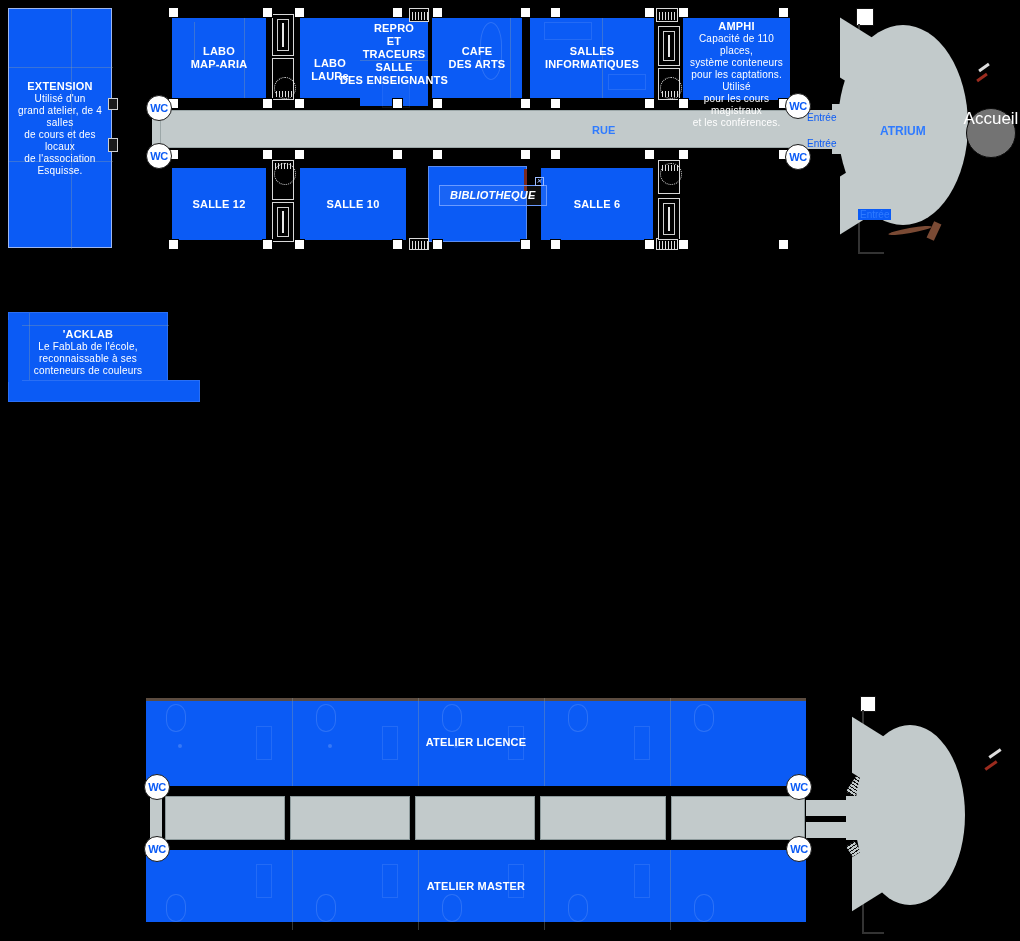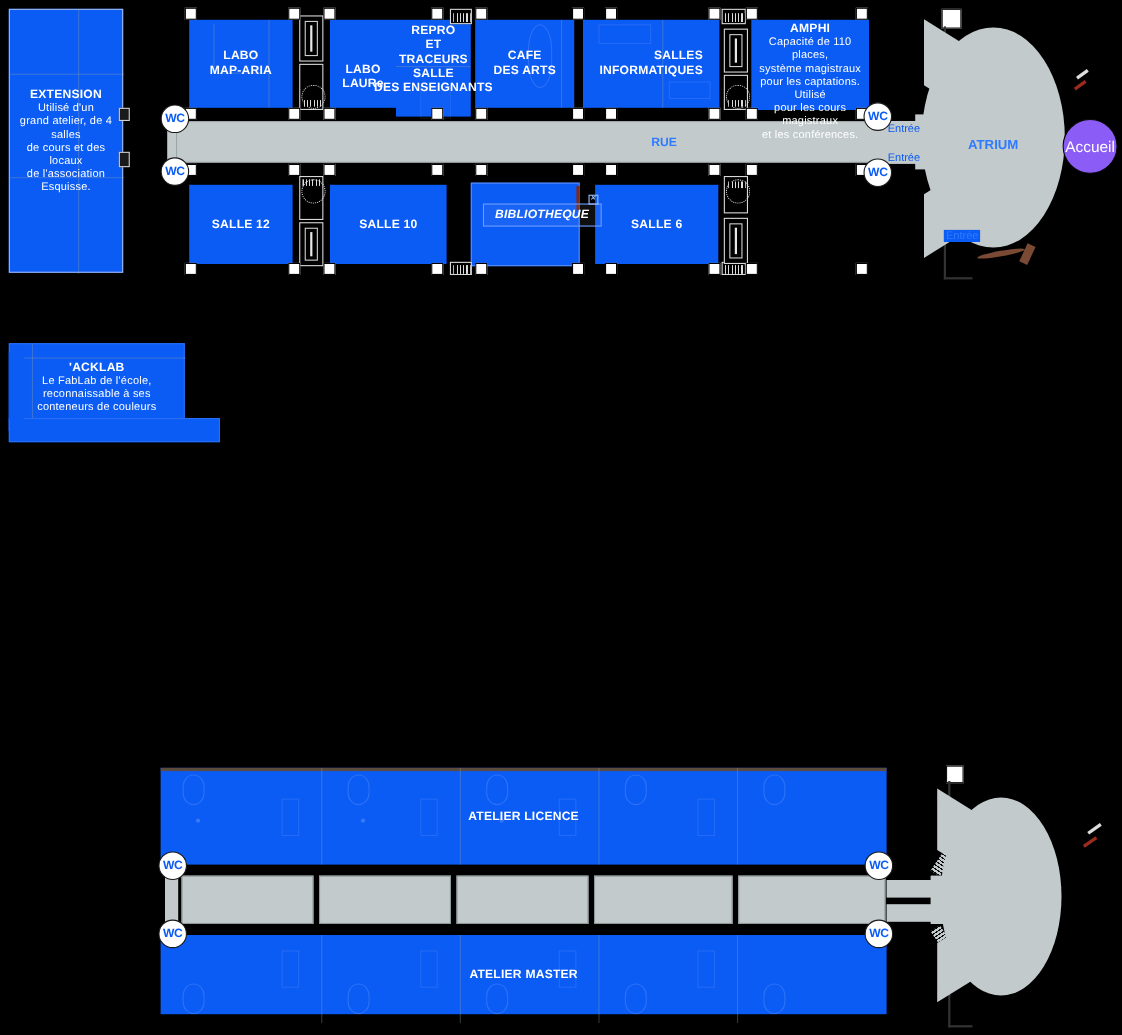--- a/index.html
+++ b/index.html
@@ -19,22 +19,22 @@
 
   .wc{position:absolute;width:24px;height:24px;border-radius:50%;background:#fff;
       border:1.5px solid #1a1a1a;display:flex;align-items:center;justify-content:center;
       color:#0b5bf5;font-weight:bold;font-size:11px;z-index:40;letter-spacing:-.3px;}
 
   .entree{position:absolute;color:#0b5bf5;font-size:10px;font-weight:normal;z-index:35;
           background:#c2cacb;padding:0 2px;white-space:nowrap;}
   .entree.dark{background:#0b5bf5;color:#2f7bff;}
 
   .atrium{position:absolute;background:#c2cacb;z-index:5;}
-  .accueil{position:absolute;border-radius:50%;background:#8b5cf6;border:1.5px solid #0a0a0a;
-           display:flex;align-items:center;justify-content:center;color:#fff;font-size:14px;z-index:20;}
+  .accueil{position:absolute;border-radius:50%;background:#737373;border:1.5px solid #0a0a0a;
+           display:flex;justify-content:center;color:#fff;font-size:17px;z-index:20;}
   .atriumlbl{position:absolute;color:#2f7bff;font-weight:bold;font-size:12px;z-index:25;}
 
   .thin{position:absolute;background:#7d8a8d;opacity:.55;}
   .thinw{position:absolute;background:#8fa0a3;opacity:.35;}
   .stair{position:absolute;background:repeating-linear-gradient(90deg,#0d0d0d 0 1px,#c2cacb 1px 3px);}
   .stairv{position:absolute;background:repeating-linear-gradient(0deg,#0d0d0d 0 1px,#c2cacb 1px 3px);}
 
   .biblabel{position:absolute;border:1px solid #6b9bff;background:rgba(255,255,255,.06);
             padding:3px 10px;color:#fff;font-weight:bold;font-size:11px;z-index:30;}
   .biblabel .x{position:absolute;top:-9px;right:2px;width:7px;height:7px;border:1px solid #9dbcff;
@@ -110,31 +110,31 @@
     <div style="position:relative;z-index:2;">
       <div>CAFE</div>
       <div>DES ARTS</div>
     </div>
   </div>
 
   <div class="room" style="left:530px;top:18px;width:124px;height:80px;background:#0b5bf5;">
     <div class="furn2" style="left:14px;top:4px;width:46px;height:16px;"></div>
     <div class="furn2" style="left:78px;top:56px;width:36px;height:14px;"></div>
     <div class="thinw" style="left:72px;top:0;width:1px;height:80px;"></div>
-    <div style="position:relative;z-index:2;text-align:right;">
+    <div style="position:relative;z-index:2;">
       <div>SALLES</div>
       <div>INFORMATIQUES</div>
     </div>
   </div>
 
   <div class="room" style="left:683px;top:18px;width:107px;height:82px;background:#0b5bf5;justify-content:flex-start;padding-top:2px;">
     <div>AMPHI</div>
     <div class="sub" style="position:relative;z-index:2;">
       <div>Capacité de 110 places,</div>
-      <div>système magistraux</div>
+      <div>système conteneurs</div>
       <div>pour les captations. Utilisé</div>
       <div>pour les cours magistraux</div>
       <div>et les conférences.</div>
     </div>
   </div>
 
   <div class="room" style="left:172px;top:168px;width:94px;height:72px;background:#0b5bf5;">
     <div>SALLE 12</div>
   </div>
   <div class="room" style="left:300px;top:168px;width:106px;height:72px;background:#0b5bf5;">

